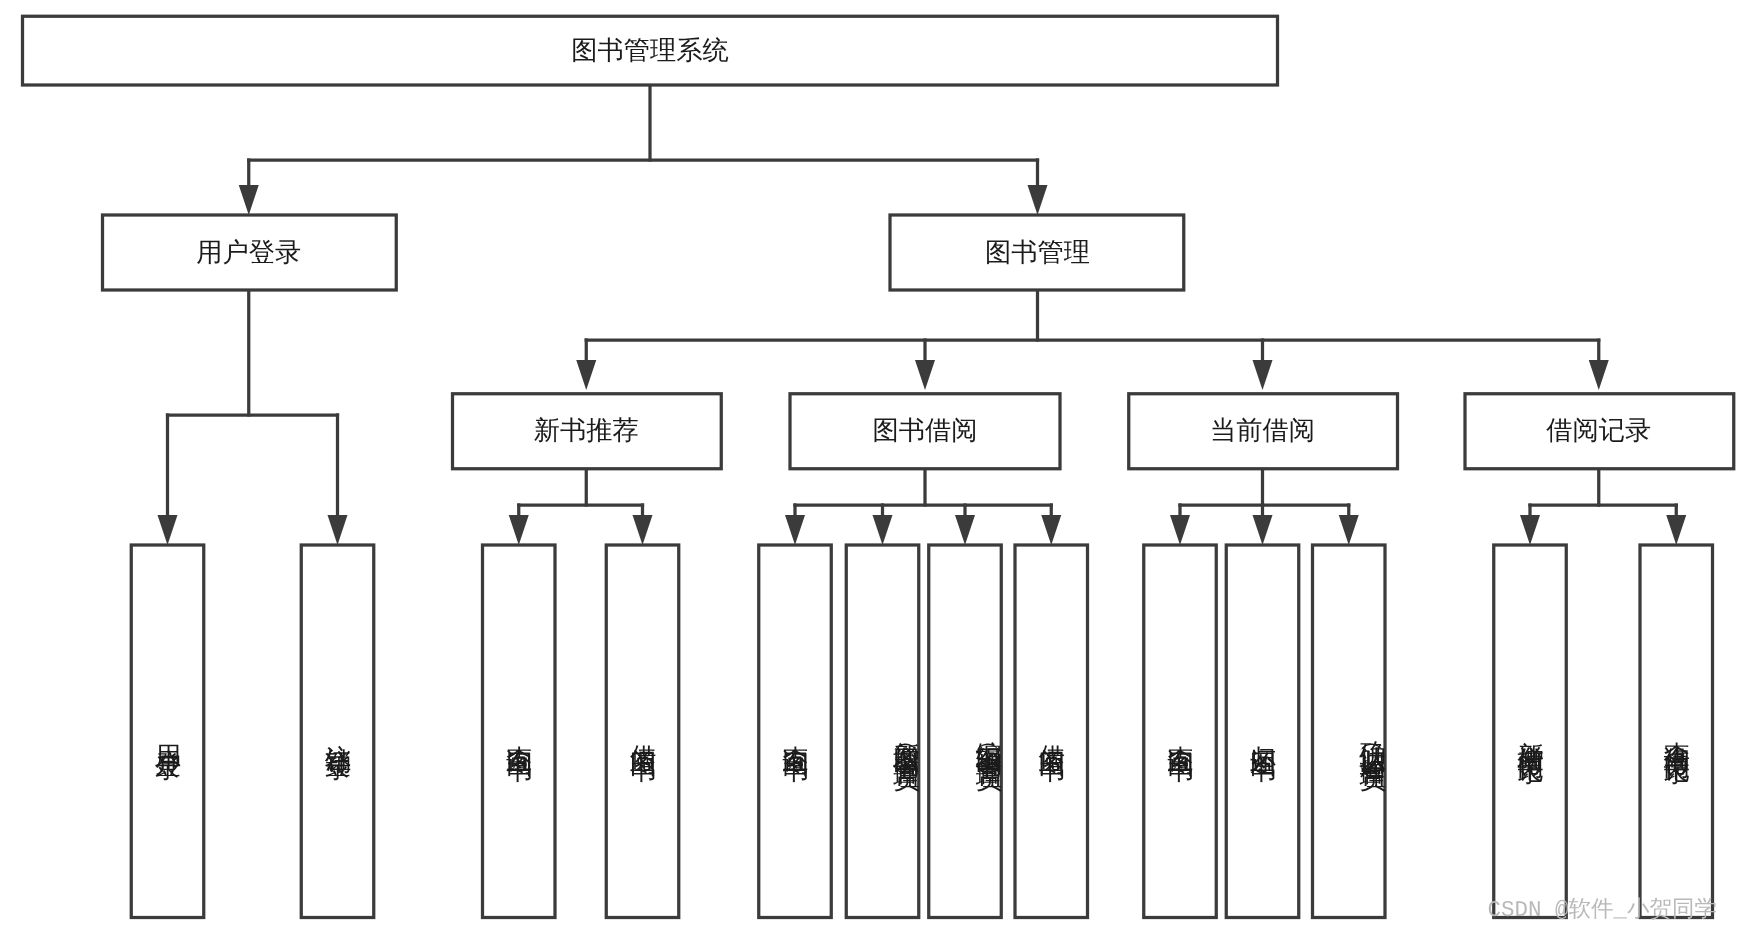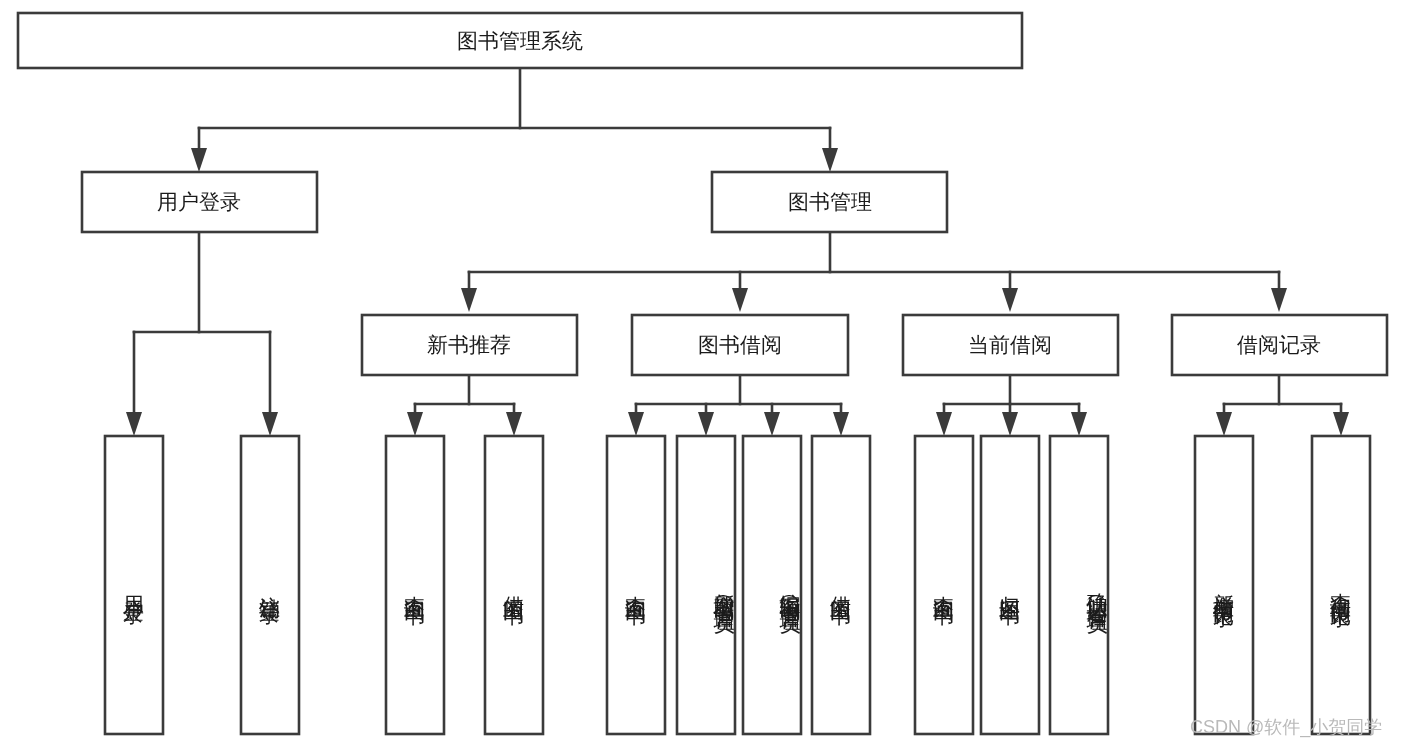--- a/index.html
+++ b/index.html
@@ -56,21 +56,21 @@
     writing-mode: vertical-rl;
     text-orientation: upright;
     letter-spacing: 3px;
     line-height: 1;
     text-align: center;
     white-space: nowrap;
     pointer-events: none;
   }
   .watermark {
     position: absolute;
-    font-family: Liberation Sans, sans-serif;
+    font-family: Liberation Mono, monospace;
     font-size: 18px;
     color: #b9b9b9;
     white-space: nowrap;
   }
 </style>
 </head>
 <body>
 
 <div id="diagram-root">
 

